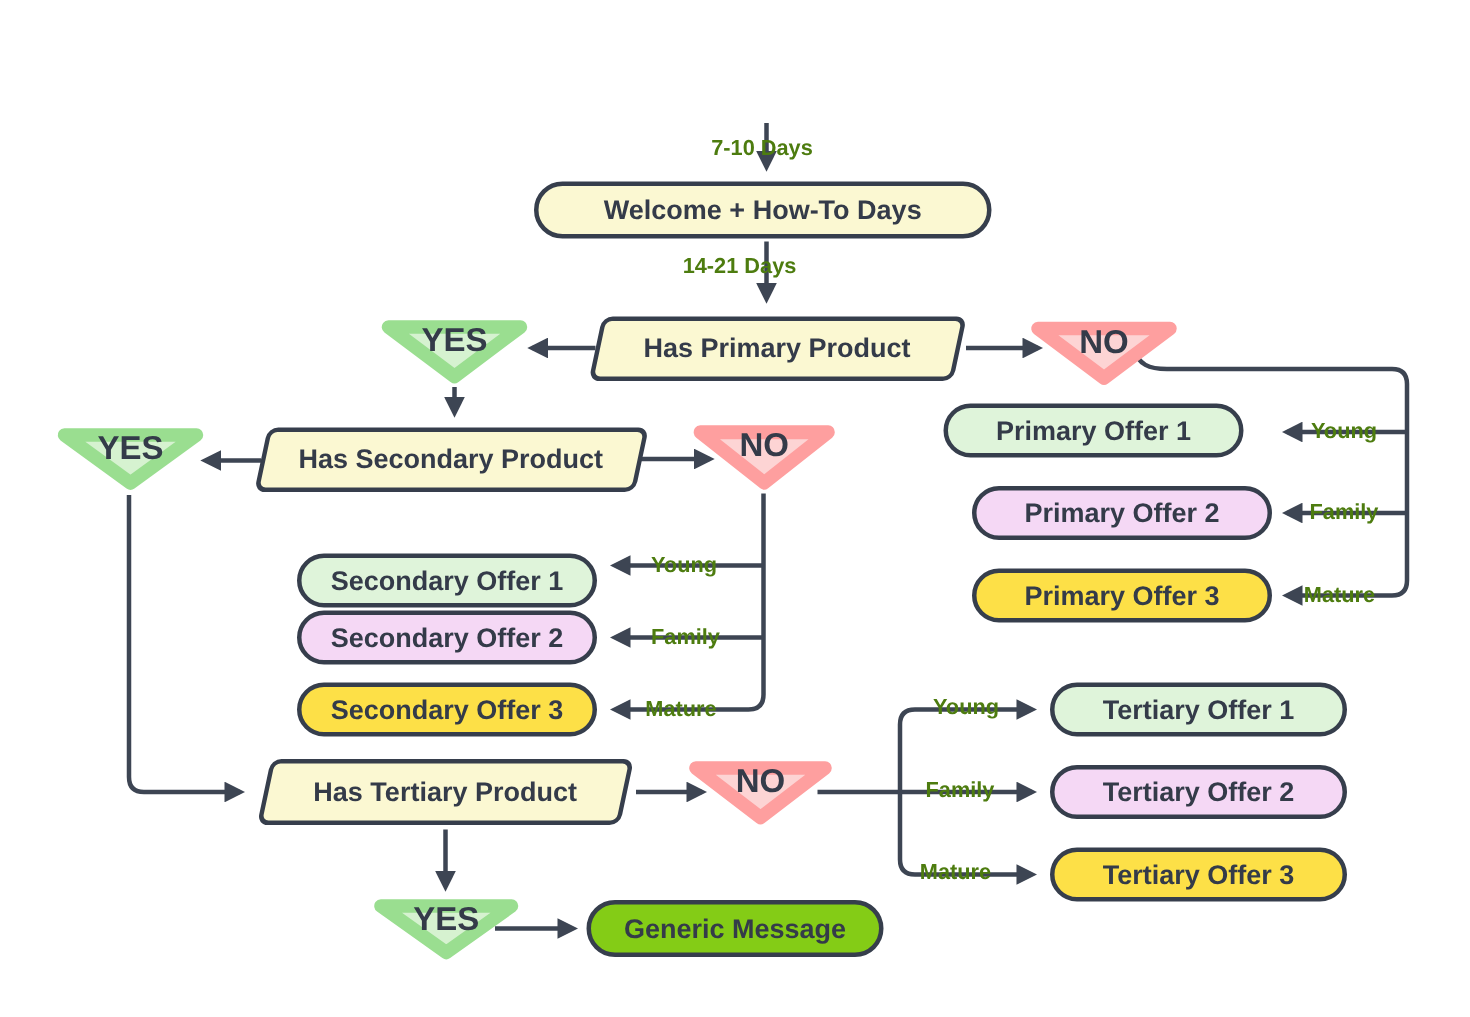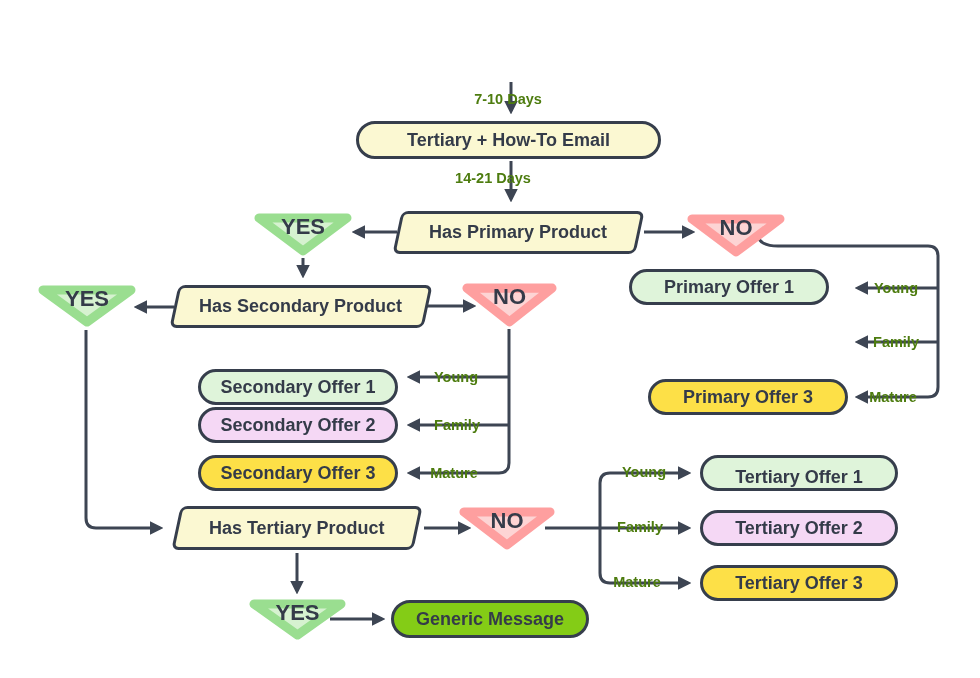--- a/index.html
+++ b/index.html
@@ -66,21 +66,21 @@
       <path d="M545 528 H688" marker-end="url(#arw)"></path>
       <path d="M600 528 V483 Q600 473 610 473 H688" marker-end="url(#arw)"></path>
       <path d="M600 528 V573 Q600 583 610 583 H688" marker-end="url(#arw)"></path>
       <path d="M297 553 V591" marker-end="url(#arw)"></path>
       <path d="M330 619 H382" marker-end="url(#arw)"></path>
     </g>
   </svg>
 
 
   <div class="node pill yellow" style="left:356px;top:121px;width:305px;height:38px;">
-    <span>Tertiary + How-To Email</span>
+    <span>Welcome + How-To Days</span>
   </div>
 
   <div class="wire-label" style="left:508px;top:99px">7-10 Days</div>
   <div class="wire-label" style="left:493px;top:178px">14-21 Days</div>
 
   <div class="node para" style="left:397px;top:211px;width:243px;height:43px;">
     <span>Has Primary Product</span>
   </div>
   <div class="node para" style="left:174px;top:285px;width:254px;height:43px;">
     <span>Has Secondary Product</span>
@@ -122,41 +122,44 @@
   <div class="tri yes" style="left:248px;top:597px;width:99px;height:44px;">
     <svg viewBox="0 0 100 44" preserveAspectRatio="none">
       <polygon points="6,7 94,7 50,38"></polygon>
       </svg>
     <span class="tri-label">YES</span>
   </div>
 
   <div class="node pill green" style="left:629px;top:269px;width:200px;">
     <span>Primary Offer 1</span>
   </div>
+  <div class="node pill purple" style="left:648px;top:324px;width:200px;">
+    <span>Primary Offer 2</span>
+  </div>
   <div class="node pill blue" style="left:648px;top:379px;width:200px;">
     <span>Primary Offer 3</span>
   </div>
   <div class="wire-label" style="left:896px;top:288px">Young</div>
   <div class="wire-label" style="left:896px;top:342px">Family</div>
   <div class="wire-label" style="left:893px;top:397px">Mature</div>
 
   <div class="node pill green" style="left:198px;top:369px;width:200px;">
     <span>Secondary Offer 1</span>
   </div>
   <div class="node pill purple" style="left:198px;top:407px;width:200px;">
     <span>Secondary Offer 2</span>
   </div>
   <div class="node pill blue" style="left:198px;top:455px;width:200px;">
     <span>Secondary Offer 3</span>
   </div>
   <div class="wire-label" style="left:456px;top:377px">Young</div>
   <div class="wire-label" style="left:457px;top:425px">Family</div>
   <div class="wire-label" style="left:454px;top:473px">Mature</div>
 
-  <div class="node pill green" style="left:700px;top:455px;width:198px;align-items:flex-end;">
+  <div class="node pill green" style="left:700px;top:455px;width:198px;">
     <span>Tertiary Offer 1</span>
   </div>
   <div class="node pill purple" style="left:700px;top:510px;width:198px;">
     <span>Tertiary Offer 2</span>
   </div>
   <div class="node pill blue" style="left:700px;top:565px;width:198px;">
     <span>Tertiary Offer 3</span>
   </div>
   <div class="wire-label" style="left:644px;top:472px">Young</div>
   <div class="wire-label" style="left:640px;top:527px">Family</div>

